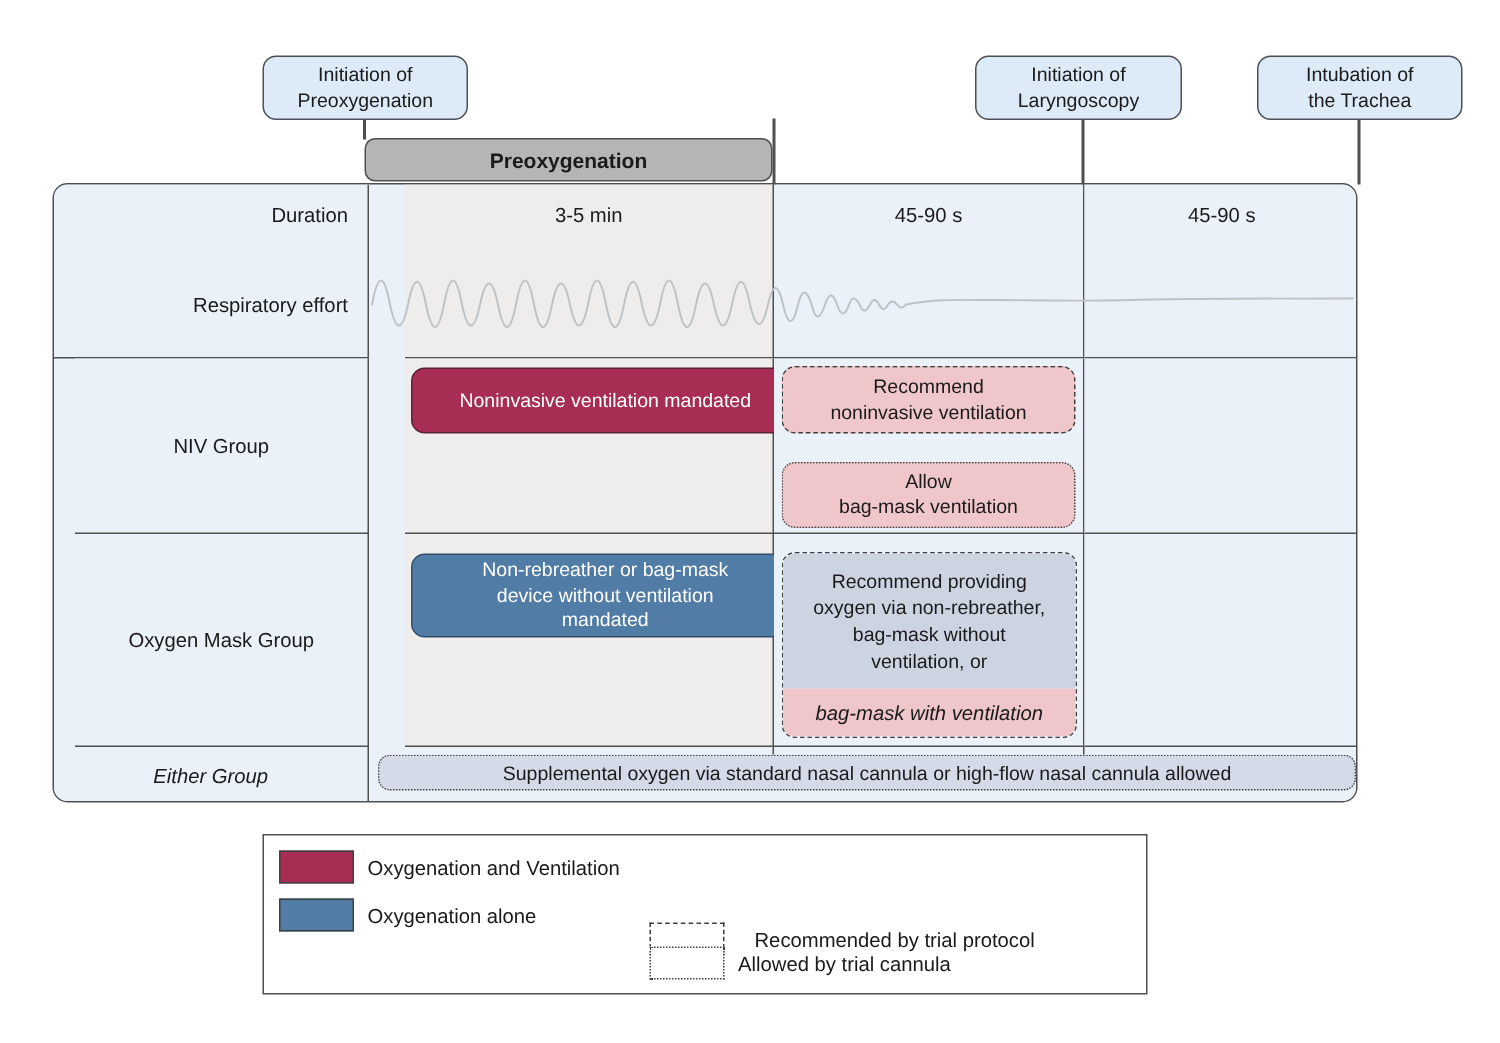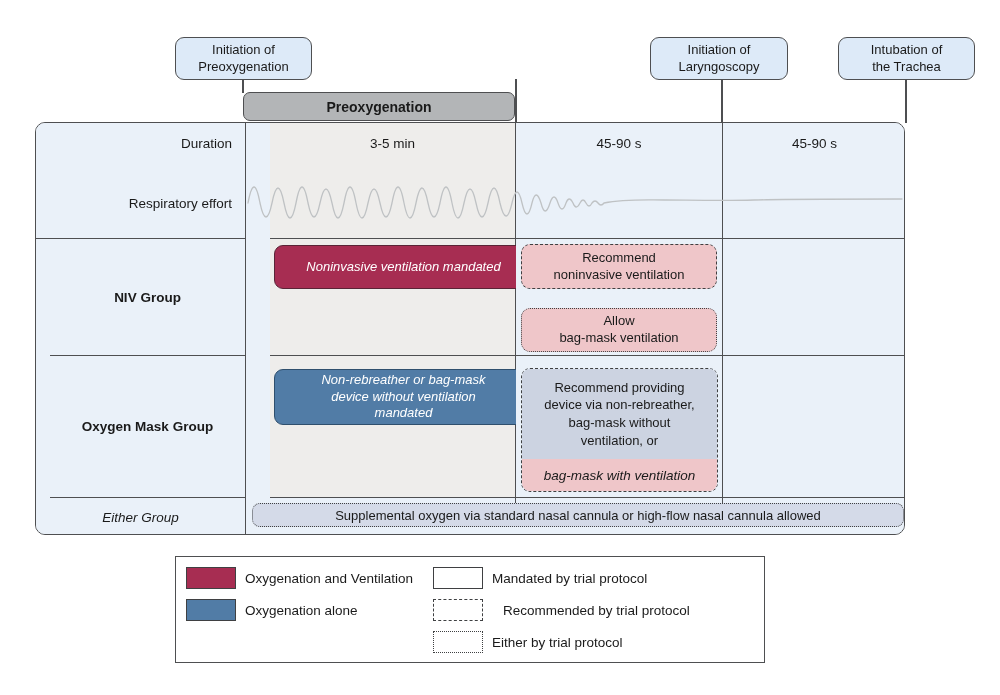--- a/index.html
+++ b/index.html
@@ -40,27 +40,27 @@
   }
   .cell{position:relative;font-size:13.5px;}
   .br{border-right:1.5px solid var(--border_dark,#4e4f51);}
   .bb{border-bottom:1.5px solid var(--border_dark,#4e4f51);}
   .c-label{background:var(--light_blue_cell,#eaf1f9);}
   .c-gray{background:var(--gray_col,#eeedeb);margin-left:24px;}
   .c-blue{background:var(--light_blue_cell,#eaf1f9);}
   .cell-center{display:flex;align-items:center;justify-content:center;text-align:center;}
   .top-text{position:absolute;top:13px;left:0;right:0;text-align:center;}
   .lbl-right{position:absolute;right:13px;white-space:nowrap;}
-  .bold{font-weight:bold;margin-left:14px;}
+  .bold{font-weight:normal;margin-left:14px;}
   .italic{font-style:italic;}
   
   .mandated-box{
     position:absolute;border:1.5px solid #5a2436;border-radius:9px;
     color:#ffffff;display:flex;align-items:center;justify-content:center;
-    text-align:center;font-size:13px;line-height:1.3;white-space:pre-line;font-style:italic;
+    text-align:center;font-size:13px;line-height:1.3;white-space:pre-line;
   }
   .box-crimson{left:4px;top:6px;width:259px;height:44px;background:var(--crimson,#a72d52);}
   .box-blue{left:4px;top:13px;width:259px;height:56px;background:var(--steel_blue,#517ca6);border-color:#2f4f6d;}
   .rec-box{
     position:absolute;left:5px;width:196px;height:45px;
     background:var(--pink,#efc6c9);
     border:1.7px dashed #3f4042;border-radius:9px;
     display:flex;align-items:center;justify-content:center;text-align:center;
     font-size:13px;line-height:1.3;white-space:pre-line;
   }
@@ -150,21 +150,21 @@
 
       <div class="cell c-label br bb cell-center bold">Oxygen Mask Group</div>
       <div class="cell c-gray br bb">
         <div class="mandated-box box-blue">Non-rebreather or bag-mask
 device without ventilation
 mandated</div>
       </div>
       <div class="cell c-blue br bb">
         <div class="combo-box">
           <div class="combo-top">Recommend providing
-device via non-rebreather,
+oxygen via non-rebreather,
 bag-mask without
 ventilation, or</div>
           <div class="combo-bottom">bag-mask with ventilation</div>
         </div>
       </div>
       <div class="cell c-blue bb"></div>
 
       <div class="cell c-label br cell-center italic">Either Group</div>
       <div class="cell span-cell">
         <div class="allowed-box">Supplemental oxygen via standard nasal cannula or high-flow nasal cannula allowed</div>
@@ -202,27 +202,23 @@
 
   <div class="legend">
     <div class="legend-item" style="left:10px;top:10px;">
       <span class="swatch" style="background-color: rgb(167, 45, 82);"></span>
       <span>Oxygenation and Ventilation</span>
     </div>
     <div class="legend-item" style="left:10px;top:42px;">
       <span class="swatch" style="background-color: rgb(81, 124, 166);"></span>
       <span>Oxygenation alone</span>
     </div>
-    <div class="legend-item" style="left:257px;top:10px;">
-      <span class="swatch"></span>
-      <span>Mandated by trial protocol</span>
-    </div>
-    <div class="legend-item" style="left:257px;top:42px;gap:20px;">
+    <div class="legend-item" style="left:257px;top:58px;gap:20px;">
       <span class="swatch dashed"></span>
       <span>Recommended by trial protocol</span>
     </div>
     <div class="legend-item" style="left:257px;top:74px;">
       <span class="swatch dotted"></span>
-      <span>Either by trial protocol</span>
+      <span>Allowed by trial cannula</span>
     </div>
   </div>
 
 </div>
 
 </body></html>

